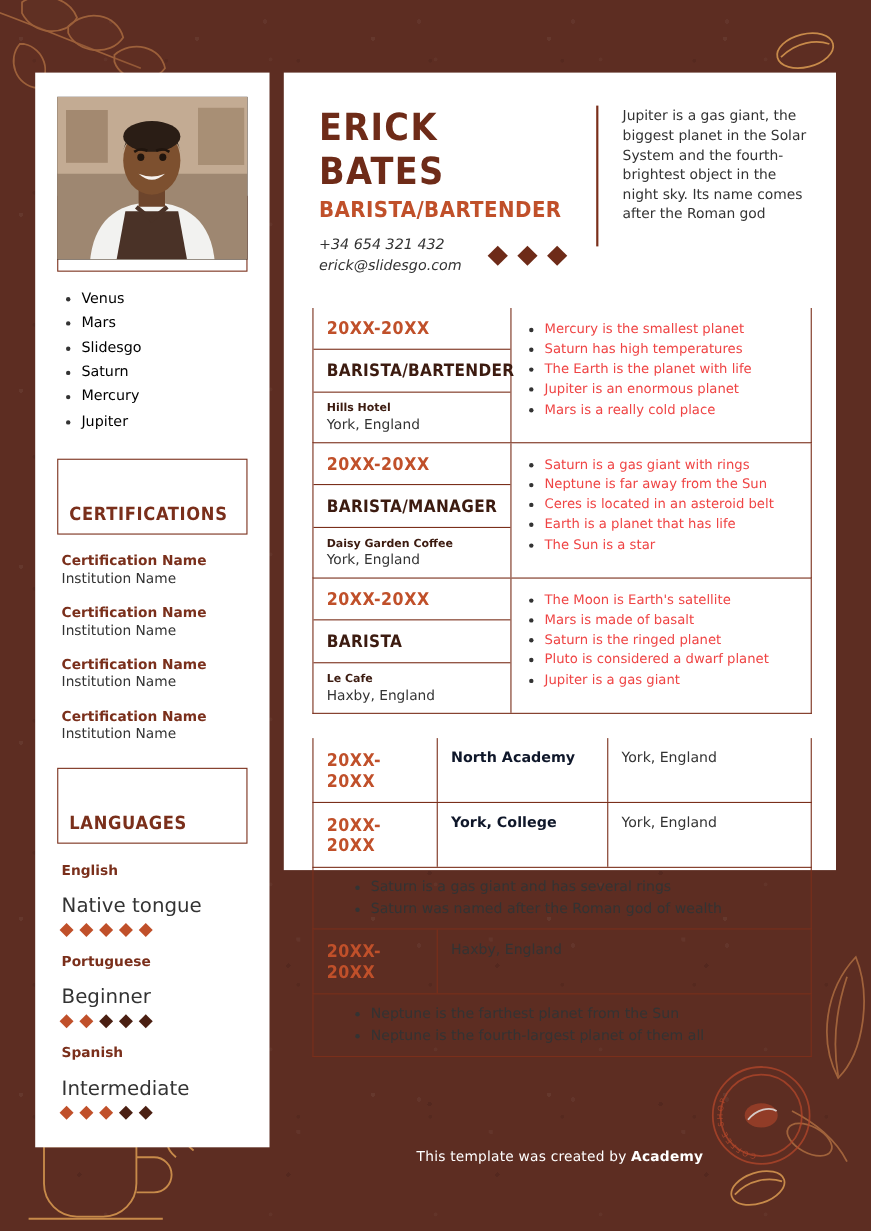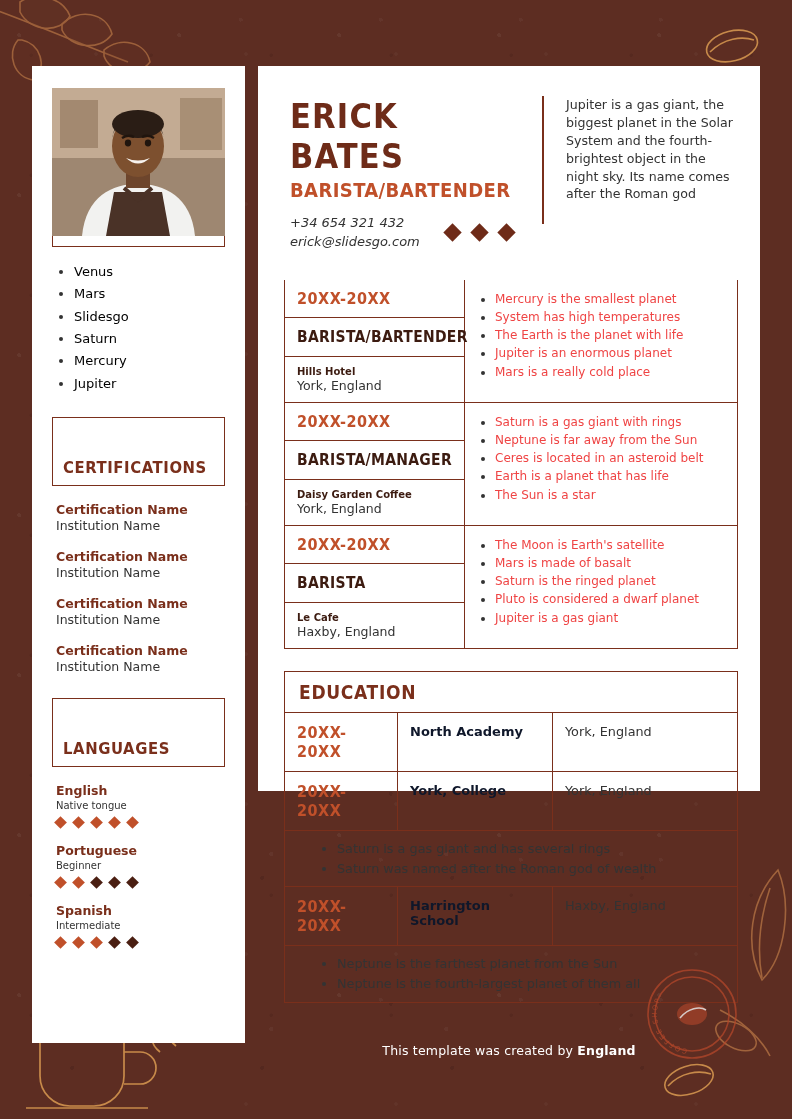--- a/index.html
+++ b/index.html
@@ -60,21 +60,21 @@
     font-family: "DejaVu Sans Condensed","Liberation Sans", sans-serif;
     font-weight: 700; font-size: 16.5px; letter-spacing: .6px; color: #7a2f1b; margin-top: 31px;
   }
   .skills-list { margin: 14px 0 0 42px; }
   .skills-list li { font-size: 13px; color: #000000; line-height: 1.72; }
   .cert-item { margin: 16px 20px 0 24px; }
   .cert-name { font-size: 12.5px; font-weight: 700; color: #7a2f1b; }
   .cert-inst { font-size: 12.5px; color: #333; margin-top: 1px; }
   .lang-item { margin: 16px 20px 0 24px; }
   .lang-name { font-size: 12.5px; font-weight: 700; color: #7a2f1b; }
-  .lang-level { font-size: 10px; color: #333; margin-top: 2px; }
+  .lang-level { font-size: 18px; color: #333; margin-top: 15px; }
   .dots { margin-top: 7px; display: flex; gap: 9px; }
   .dot { width: 9px; height: 9px; transform: rotate(45deg); }
 
   
   #name {
     font-family: "DejaVu Sans Condensed","Liberation Sans", sans-serif;
     font-weight: 700; font-size: 34px; letter-spacing: 1.2px; color: #6e2b18;
   }
   #role {
     font-family: "DejaVu Sans Condensed","Liberation Sans", sans-serif;
@@ -309,21 +309,21 @@
         <div class="exp-left">
           <div class="exp-years">20XX-20XX</div>
           <div class="exp-job">BARISTA/BARTENDER</div>
           <div class="exp-org">
             <div class="org">Hills Hotel</div>
             <div class="loc">York, England</div>
           </div>
         </div>
         <ul class="exp-right">
           <li>Mercury is the smallest planet</li>
-          <li>System has high temperatures</li>
+          <li>Saturn has high temperatures</li>
           <li>The Earth is the planet with life</li>
           <li>Jupiter is an enormous planet</li>
           <li>Mars is a really cold place</li>
         </ul>
       </div>
 
       <div class="exp-grid">
         <div class="exp-left">
           <div class="exp-years">20XX-20XX</div>
           <div class="exp-job">BARISTA/MANAGER</div>
@@ -354,43 +354,39 @@
           <li>The Moon is Earth's satellite</li>
           <li>Mars is made of basalt</li>
           <li>Saturn is the ringed planet</li>
           <li>Pluto is considered a dwarf planet</li>
           <li>Jupiter is a gas giant</li>
         </ul>
       </div>
     </div>
 
     <div style="margin:22px 22px 0 26px;">
-      <div class="head-box">
-        <div class="head-title">EDUCATION</div>
-      </div>
 
       <div class="edu-row">
         <div class="edu-years">20XX-20XX</div>
         <div class="edu-school">North Academy</div>
         <div class="edu-loc">York, England</div>
       </div>
 
       <div class="edu-row">
         <div class="edu-years">20XX-20XX</div>
         <div class="edu-school">York, College</div>
         <div class="edu-loc">York, England</div>
       </div>
       <ul class="edu-bul">
         <li>Saturn is a gas giant and has several rings</li>
         <li>Saturn was named after the Roman god of wealth</li>
       </ul>
 
       <div class="edu-row">
         <div class="edu-years">20XX-20XX</div>
-        <div class="edu-school">Harrington School</div>
         <div class="edu-loc">Haxby, England</div>
       </div>
       <ul class="edu-bul">
         <li>Neptune is the farthest planet from the Sun</li>
         <li>Neptune is the fourth-largest planet of them all</li>
       </ul>
     </div>
 
     <svg class="deco" style="left:386px; top:900px;" width="96" height="96" viewBox="0 0 96 96">
       <g fill="none" stroke="#b4472a" stroke-width="1.6" opacity=".75">
@@ -400,15 +396,15 @@
         <path d="M36 52 C44 42 56 40 62 44" stroke="#fff" stroke-width="1.6"></path>
       </g>
       <path id="stamptop" d="M48 13 a35 35 0 0 1 0 70 a35 35 0 0 1 0 -70" fill="none"></path>
       <text font-size="7" fill="#b4472a" opacity=".8" letter-spacing="1.6" font-family="'DejaVu Sans',sans-serif">
         <textPath href="#stamptop" startOffset="52%">COFFEE SHOP</textPath>
       </text>
     </svg>
   </div>
 
   <div class="footer">
-    <span>This template was created by </span><b>England</b>
+    <span>This template was created by </span><b>Academy</b>
   </div>
 </div>
 
 </body></html>

